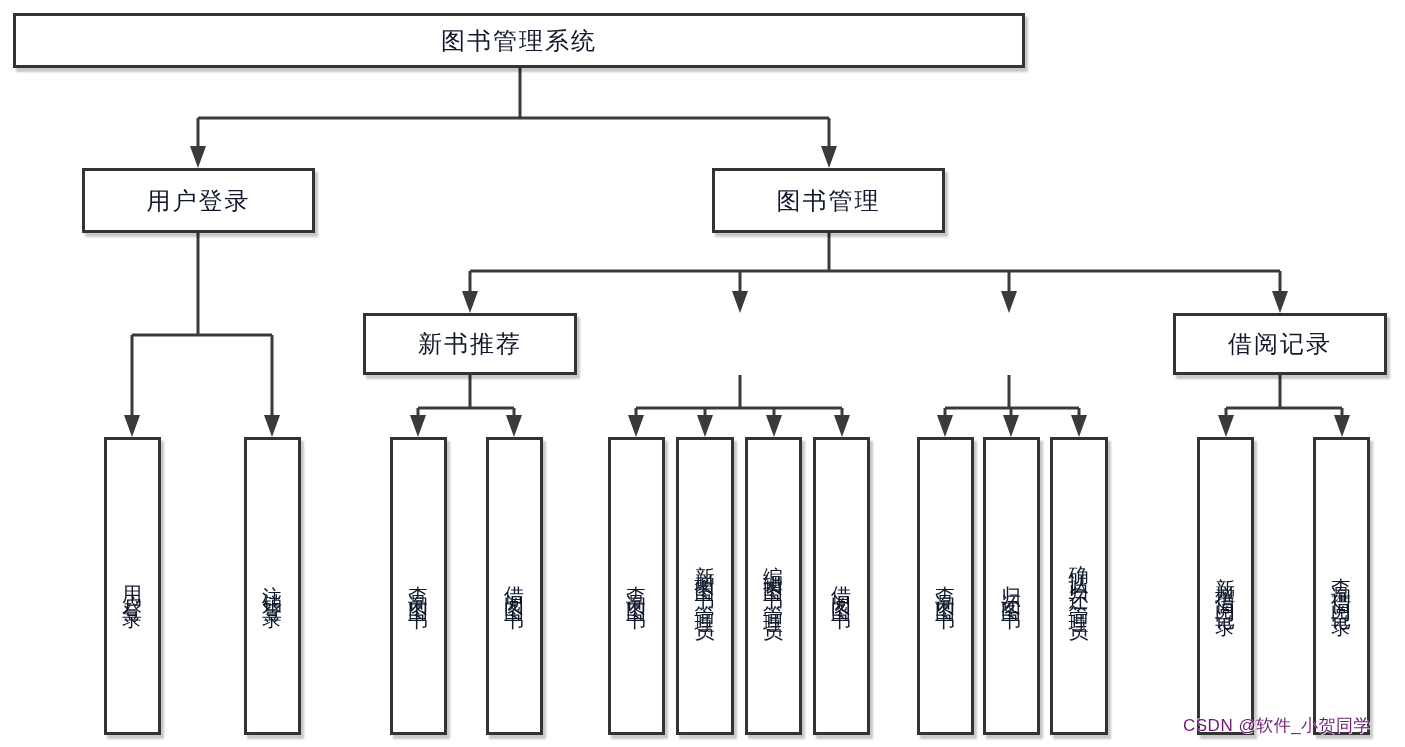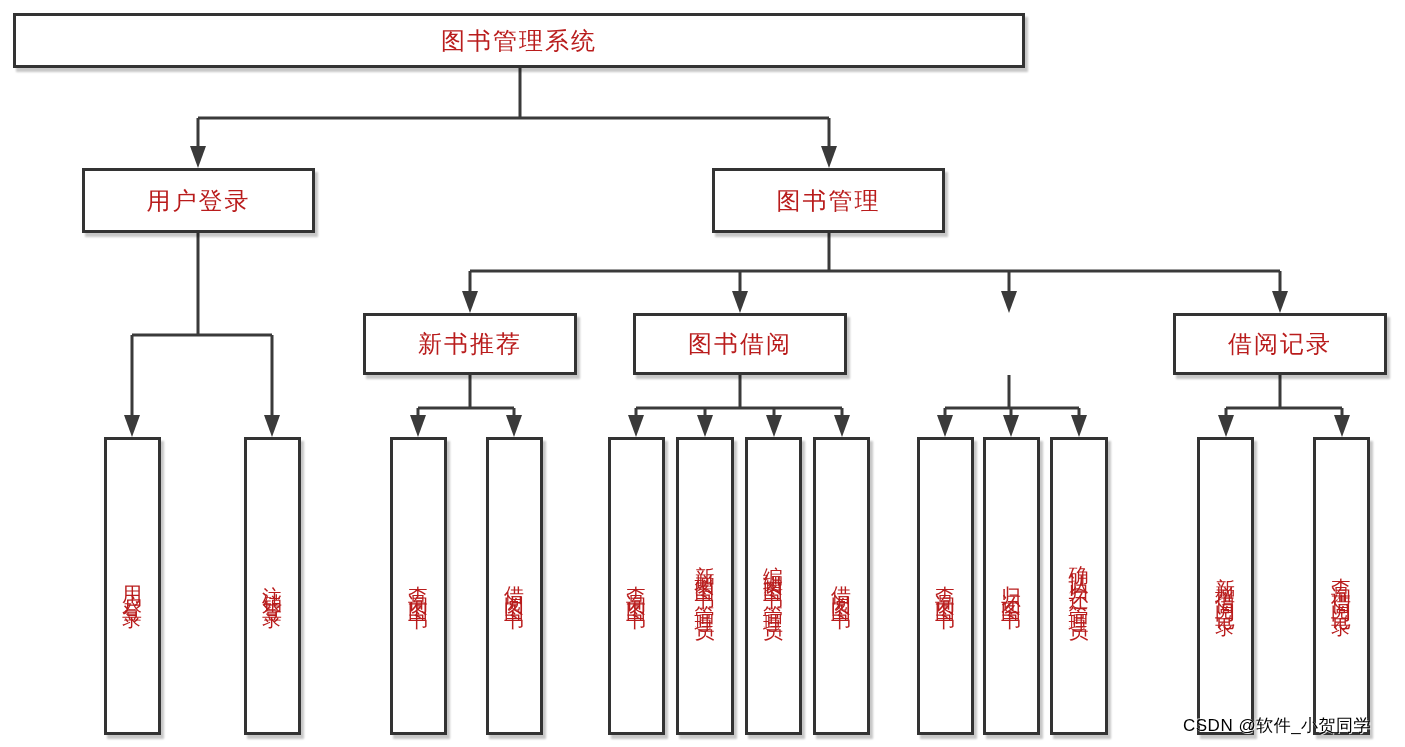--- a/index.html
+++ b/index.html
@@ -23,21 +23,21 @@
   }
   .node {
     position: absolute;
     box-sizing: border-box;
     background: #ffffff;
     border: 3px solid #333333;
     box-shadow: 3px 4px 2px rgba(0,0,0,0.22);
     display: flex;
     align-items: center;
     justify-content: center;
-    color: #b91c1c;
+    color: #0f172a;
     z-index: 2;
   }
   .hbox {
     font-size: 24px;
     letter-spacing: 2px;
     white-space: nowrap;
   }
   .vbox {
     font-size: 20px;
   }
@@ -46,21 +46,21 @@
     text-orientation: mixed;
     letter-spacing: 8px;
     line-height: 1;
     white-space: nowrap;
   }
   .watermark {
     position: absolute;
     left: 1183px;
     top: 714px;
     font-size: 17px;
-    color: #000000;
+    color: #701a75;
     letter-spacing: 0.5px;
     white-space: nowrap;
     z-index: 10;
     text-shadow: 1px 1px 0 rgba(255,255,255,0.85), -1px -1px 0 rgba(255,255,255,0.6);
   }
 </style>
 </head>
 <body>
 
 <div id="canvas">
@@ -112,23 +112,20 @@
   <div class="node hbox" style="left:82px; top:168px; width:233px; height:65px;">
     <span class="label">用户登录</span>
   </div>
   <div class="node hbox" style="left:363px; top:313px; width:214px; height:62px;">
     <span class="label">新书推荐</span>
   </div>
 
   <div class="node hbox" style="left:712px; top:168px; width:233px; height:65px;">
     <span class="label">图书管理</span>
   </div>
-  <div class="node hbox" style="left:633px; top:313px; width:214px; height:62px;">
-    <span class="label">图书借阅</span>
-  </div>
   <div class="node hbox" style="left:1173px; top:313px; width:214px; height:62px;">
     <span class="label">借阅记录</span>
   </div>
 
   <div class="node vbox" style="left:104px; top:437px; width:57px; height:298px;">
     <span class="label">用户登录</span>
   </div>
   <div class="node vbox" style="left:244px; top:437px; width:57px; height:298px;">
     <span class="label">注销登录</span>
   </div>

